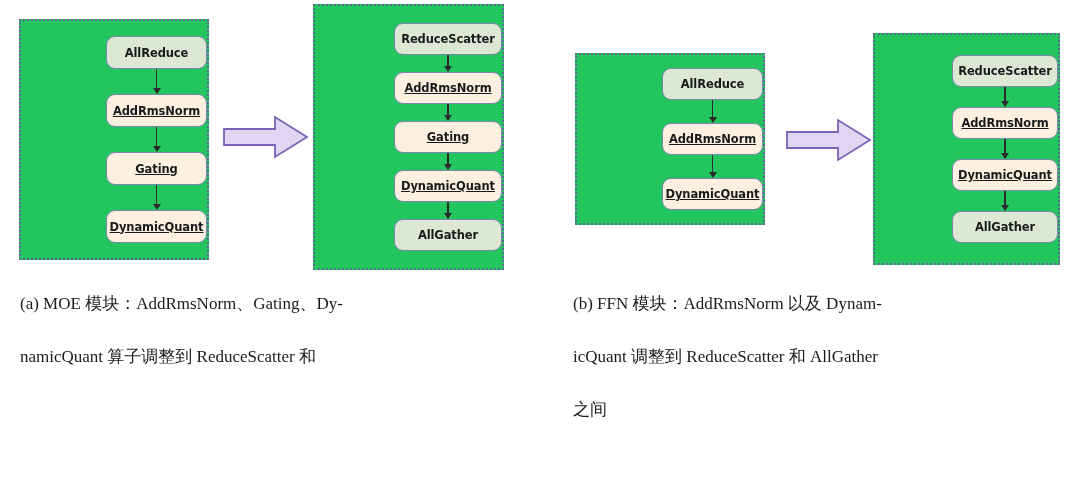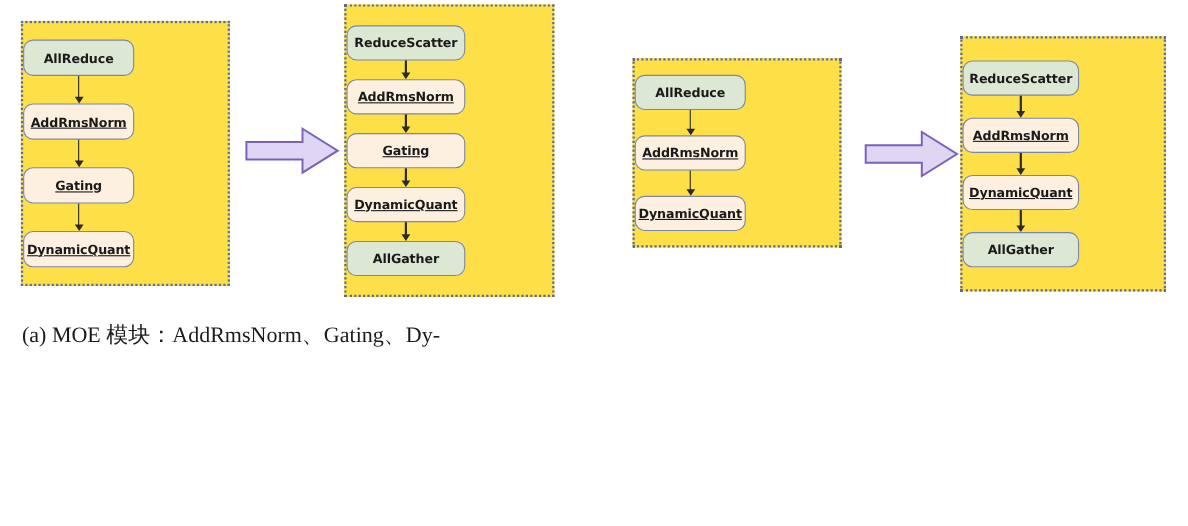--- a/index.html
+++ b/index.html
@@ -12,26 +12,26 @@
     width: 1080px;
     height: 478px;
     background: #ffffff;
     overflow: hidden;
     font-family: "Liberation Serif", serif;
   }
 
   
   .group {
     position: absolute;
-    background: #fde047;
+    background: #22c55e;
     border: 2px dotted #5d6a96;
     box-sizing: border-box;
     display: flex;
     flex-direction: column;
-    align-items: flex-start;
+    align-items: flex-end;
     justify-content: center;
   }
 
   
   .node {
     box-sizing: border-box;
     border-radius: 9px;
     border: 1.6px solid #7b87a8;
     font-family: "DejaVu Sans", sans-serif;
     font-weight: bold;
@@ -71,21 +71,21 @@
 
   
   .bigarrow {
     position: absolute;
   }
 
   
   .caption {
     position: absolute;
     font-family: "Liberation Serif", serif;
-    font-size: 20px;
+    font-size: 17px;
     color: #1b1b1b;
     line-height: 1;
   }
   .caption .cline {
     display: block;
     white-space: nowrap;
   }
 </style>
 </head>
 <body>
@@ -154,20 +154,21 @@
       <div class="shaft"></div>
       <div class="head"></div>
     </div>
     <div class="node collective" style="width:108px; height:32px; font-size:11.5px;">
       <span>AllGather</span>
     </div>
   </div>
 
   <div class="caption" style="left:20px; top:295px; width:500px;">
     <span class="cline" style="margin-bottom:36px;">(a) MOE 模块：AddRmsNorm、Gating、Dy-</span>
+    <span class="cline" style="margin-bottom:36px;">namicQuant 算子调整到 ReduceScatter 和</span>
   </div>
 
   <div class="group" style="left:575px; top:53px; width:190px; height:172px; padding:10px 0;">
     <div class="node collective" style="width:101px; height:32px; font-size:11.5px;">
       <span>AllReduce</span>
     </div>
     <div class="vconn" style="width:101px; height:23px;">
       <div class="shaft"></div>
       <div class="head"></div>
     </div>
@@ -209,14 +210,19 @@
     </div>
     <div class="vconn" style="width:106px; height:20px;">
       <div class="shaft"></div>
       <div class="head"></div>
     </div>
     <div class="node collective" style="width:106px; height:32px; font-size:11.5px;">
       <span>AllGather</span>
     </div>
   </div>
 
+  <div class="caption" style="left:573px; top:295px; width:500px;">
+    <span class="cline" style="margin-bottom:36px;">(b) FFN 模块：AddRmsNorm 以及 Dynam-</span>
+    <span class="cline" style="margin-bottom:36px;">icQuant 调整到 ReduceScatter 和 AllGather</span>
+    <span class="cline">之间</span>
+  </div>
 
 </div>
 
 </body></html>

